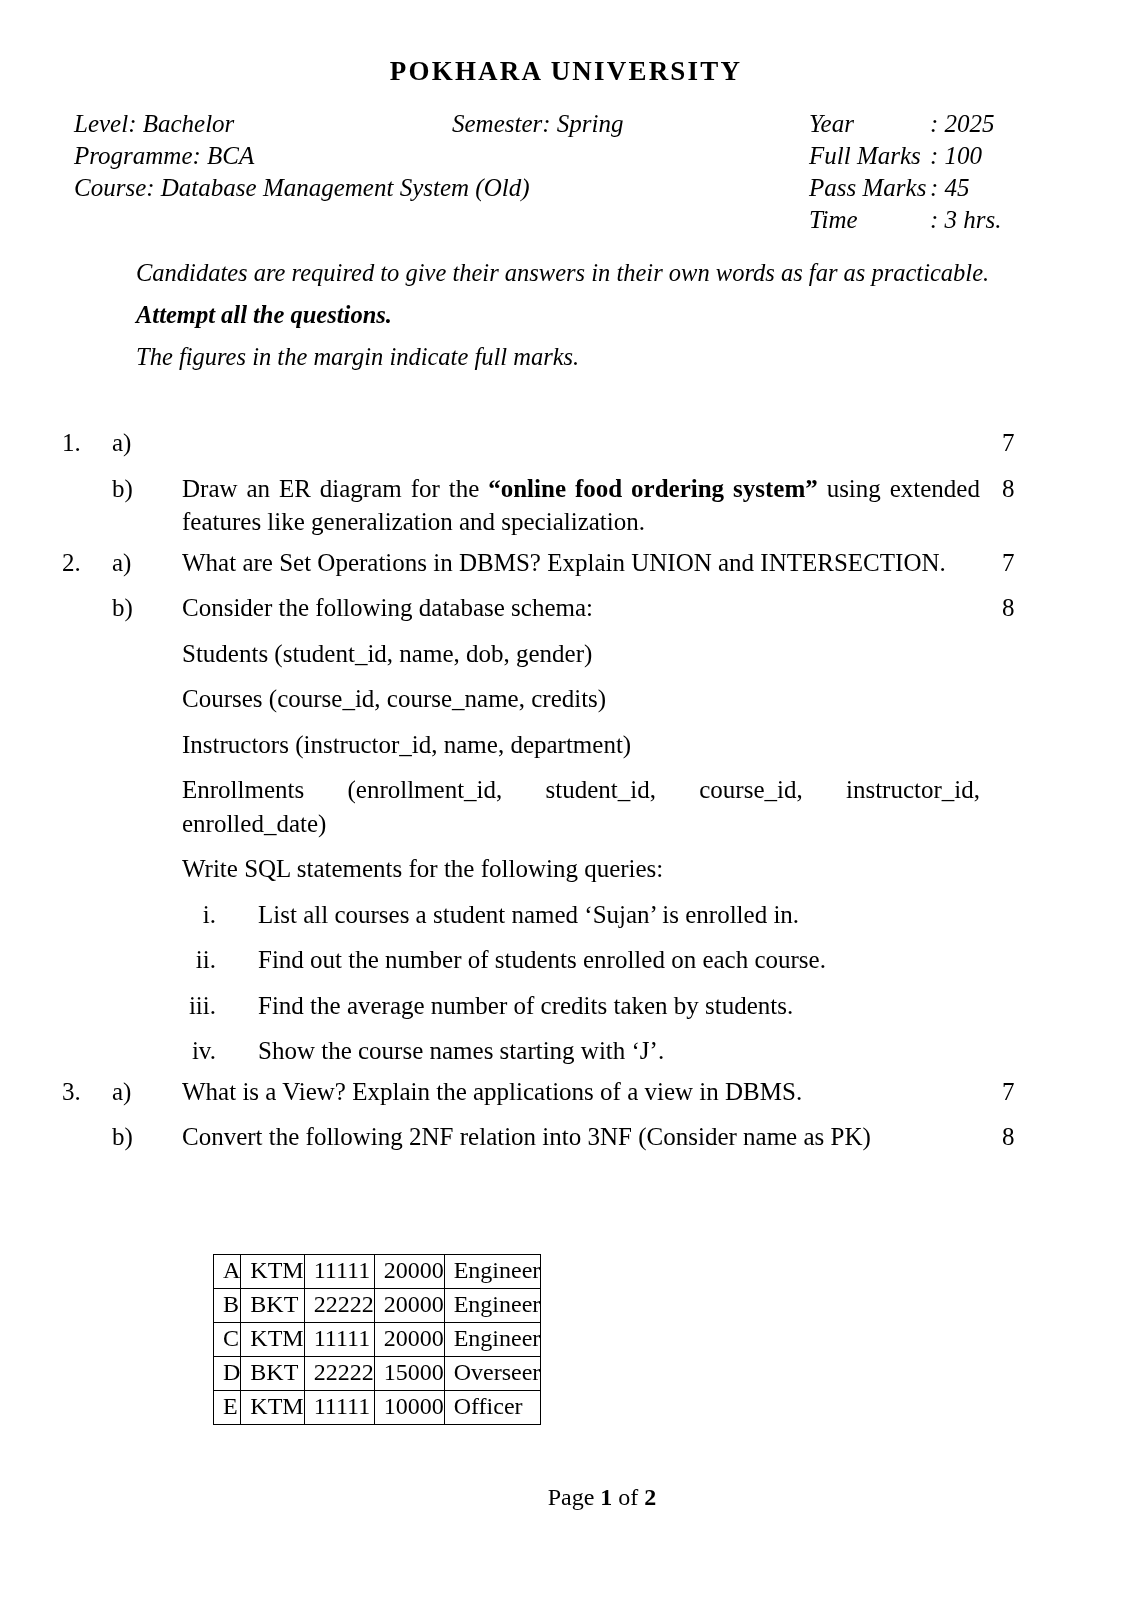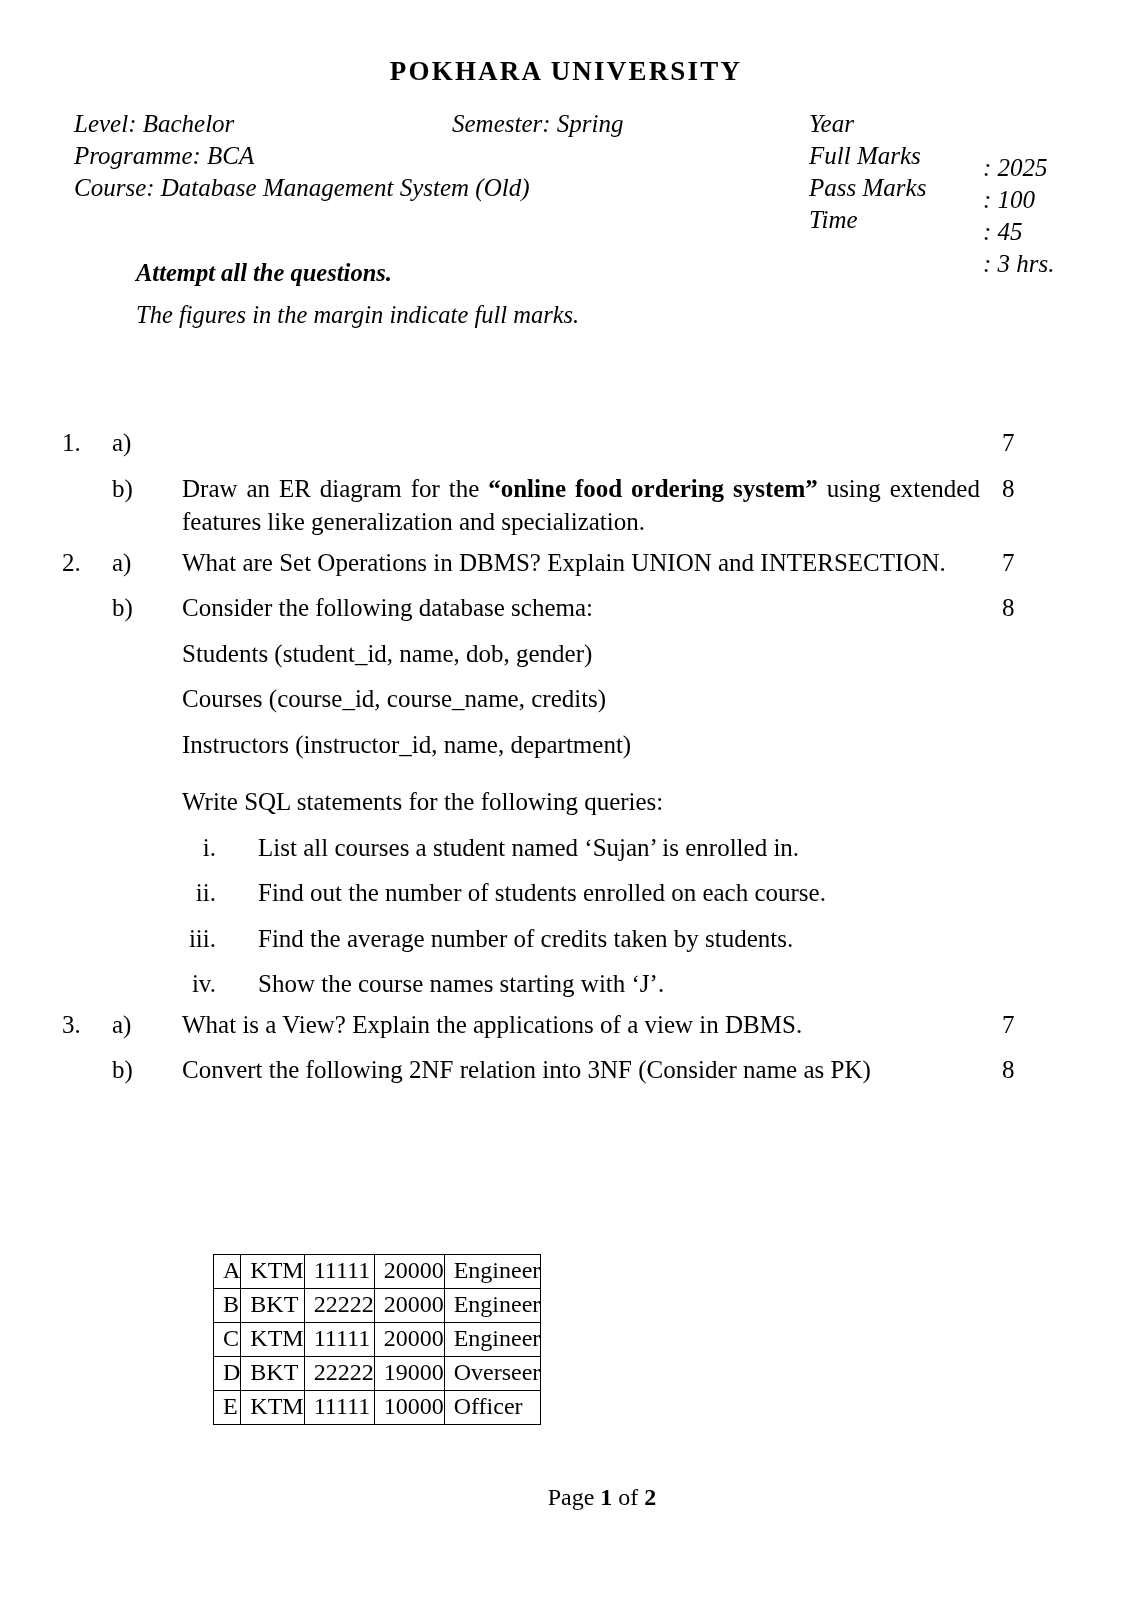--- a/index.html
+++ b/index.html
@@ -43,21 +43,21 @@
   }
   .meta-row {
     position: relative;
     height: 32px;
     white-space: nowrap;
     font-style: italic;
   }
   .meta-left   { position: absolute; left: 0; }
   .meta-center { position: absolute; left: 378px; }
   .meta-rlabel { position: absolute; left: 735px; }
-  .meta-rval   { position: absolute; left: 909px; margin-top: 44px; }
+  .meta-rval   { position: absolute; left: 856px; }
 
   
   .instructions {
     position: absolute;
     left: 136px; top: 256px;
     width: 860px;
     font-size: 24.5px;
     font-style: italic;
     line-height: 33px;
   }
@@ -187,20 +187,21 @@
     </div>
     <div class="meta-row">
       <span class="meta-left"></span>
       <span class="meta-center"></span>
       <span class="meta-rlabel">Time</span>
       <span class="meta-rval">: 3 hrs.</span>
     </div>
   </div>
 
   <div class="instructions">
+    <div class="instr-p">Candidates are required to give their answers in their own words as far as practicable.</div>
     <div class="instr-p instr-strong">Attempt all the questions.</div>
     <div class="instr-p">The figures in the margin indicate full marks.</div>
   </div>
 
   <div class="qlist">
 
     <div class="qrow">
       <span class="qnum">1.</span>
       <span class="qlet">a)</span>
       <span class="qmark">7</span>
@@ -232,20 +233,21 @@
     </div>
 
     <div class="gap-sm"></div>
 
     <div class="pline">Students (student_id, name, dob, gender)</div>
     <div class="gap-sm"></div>
     <div class="pline">Courses (course_id, course_name, credits)</div>
     <div class="gap-sm"></div>
     <div class="pline">Instructors (instructor_id, name, department)</div>
     <div class="gap-sm"></div>
+    <div class="pline just">Enrollments (enrollment_id, student_id, course_id, instructor_id, enrolled_date)</div>
     <div class="gap-sm"></div>
     <div class="pline">Write SQL statements for the following queries:</div>
 
     <div class="gap-sm"></div>
 
     <div class="rrow">
       <span class="rnum">i.</span>
       <div class="rtext">List all courses a student named ‘Sujan’ is enrolled in.</div>
     </div>
     <div class="gap-sm"></div>
@@ -303,21 +305,21 @@
         <td>C</td>
         <td>KTM</td>
         <td>11111</td>
         <td>20000</td>
         <td>Engineer</td>
       </tr>
       <tr>
         <td>D</td>
         <td>BKT</td>
         <td>22222</td>
-        <td>19000</td>
+        <td>15000</td>
         <td>Overseer</td>
       </tr>
       <tr>
         <td>E</td>
         <td>KTM</td>
         <td>11111</td>
         <td>10000</td>
         <td>Officer</td>
       </tr>
     </tbody>

